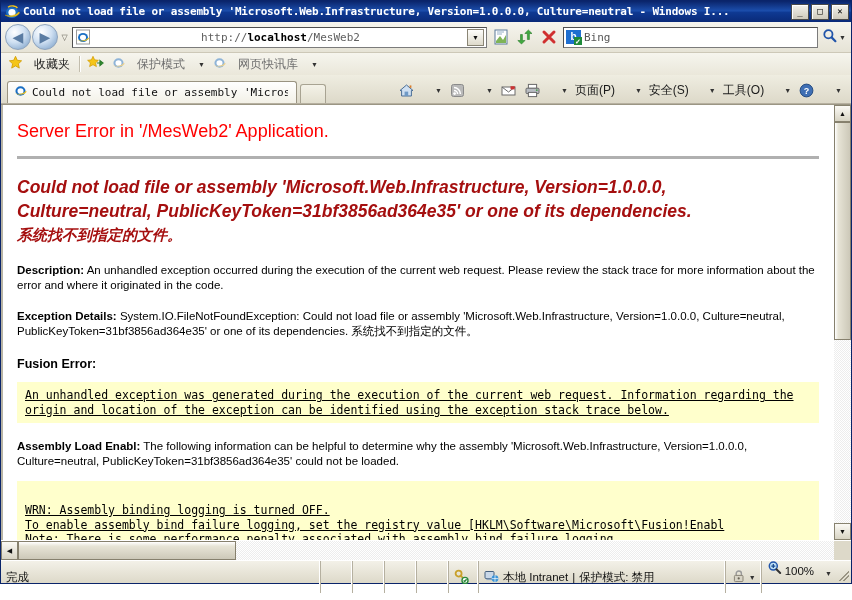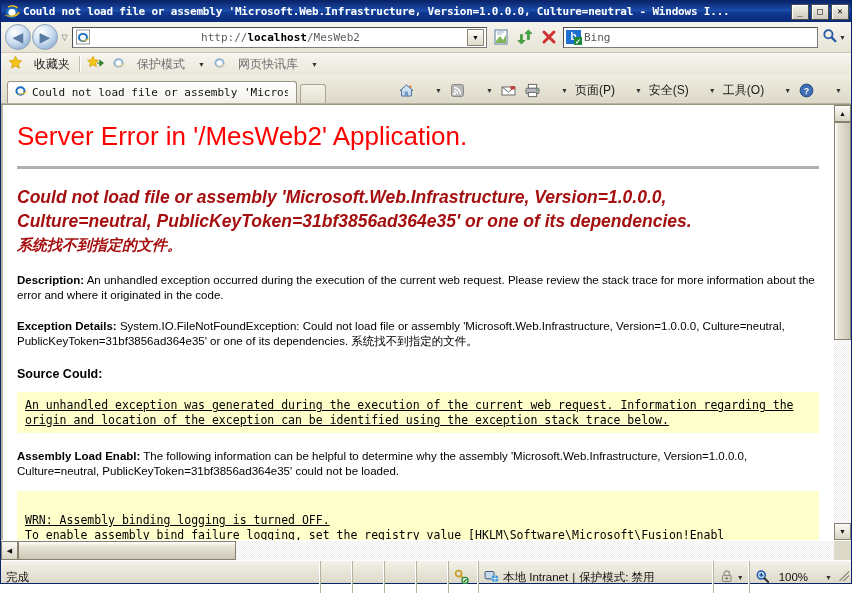--- a/index.html
+++ b/index.html
@@ -270,21 +270,21 @@
     overflow: hidden;
     position: relative;
     border-left: 2px solid #b8b4a4;
     padding: 0 14px;
     box-sizing: border-box;
     min-width: 0;
   }
   .err-title {
     color: #ff0000;
     font-family: "Liberation Sans", sans-serif;
-    font-size: 26px;
+    font-size: 18px;
     font-weight: normal;
     margin: 16px 0 0 0;
     letter-spacing: 0px;
   }
   .hr-bar {
     height: 3px;
     background: #b0b0b0;
     margin: 14px 0 0 0;
     border: none;
   }
@@ -414,21 +414,21 @@
     box-shadow: inset -1px 0 0 #ffffff;
     display: flex; align-items: center;
     padding: 16px 5px;
     box-sizing: border-box;
     white-space: nowrap;
   }
   .st-status { flex: 0 0 320px; }
   .st-gap { flex: 0 0 32px; }
   .st-zone { flex: 1 1 auto; gap: 4px; }
   .st-prot { flex: 0 0 auto; }
-  .st-zoom { flex: 0 0 auto; gap: 9px; border-right: none; box-shadow: none; }
+  .st-zoom { flex: 0 0 auto; gap: 3px; border-right: none; box-shadow: none; align-items: flex-end; }
   .grip {
     width: 14px; flex: 0 0 14px;
     display: flex; align-items: flex-end; justify-content: flex-end;
     padding: 0 2px 2px 0;
     box-sizing: border-box;
   }
   .grip span {
     display: block; width: 10px; height: 10px;
     background:
       linear-gradient(135deg, transparent 46%, #9a9584 46%, #9a9584 56%, transparent 56%),
@@ -661,21 +661,21 @@
       </div>
 
       <div class="para">
         <b>Description:</b><span> An unhandled exception occurred during the execution of the current web request. Please review the stack trace for more information about the error and where it originated in the code.</span>
       </div>
 
       <div class="para">
         <b>Exception Details:</b><span> System.IO.FileNotFoundException: Could not load file or assembly 'Microsoft.Web.Infrastructure, Version=1.0.0.0, Culture=neutral, PublicKeyToken=31bf3856ad364e35' or one of its dependencies. 系统找不到指定的文件。</span>
       </div>
 
-      <div class="sec-head">Source Could:</div>
+      <div class="sec-head">Fusion Error:</div>
       <div class="codebox">An unhandled exception was generated during the execution of the current web request. Information regarding the
 origin and location of the exception can be identified using the exception stack trace below.</div>
 
       <div class="para">
         <b>Assembly Load Enabl:</b><span> The following information can be helpful to determine why the assembly 'Microsoft.Web.Infrastructure, Version=1.0.0.0, Culture=neutral, PublicKeyToken=31bf3856ad364e35' could not be loaded.</span>
       </div>
 
       <div class="codebox trace">WRN: Assembly binding logging is turned OFF.
 To enable assembly bind failure logging, set the registry value [HKLM\Software\Microsoft\Fusion!Enabl
 Note: There is some performance penalty associated with assembly bind failure logging.</div>

